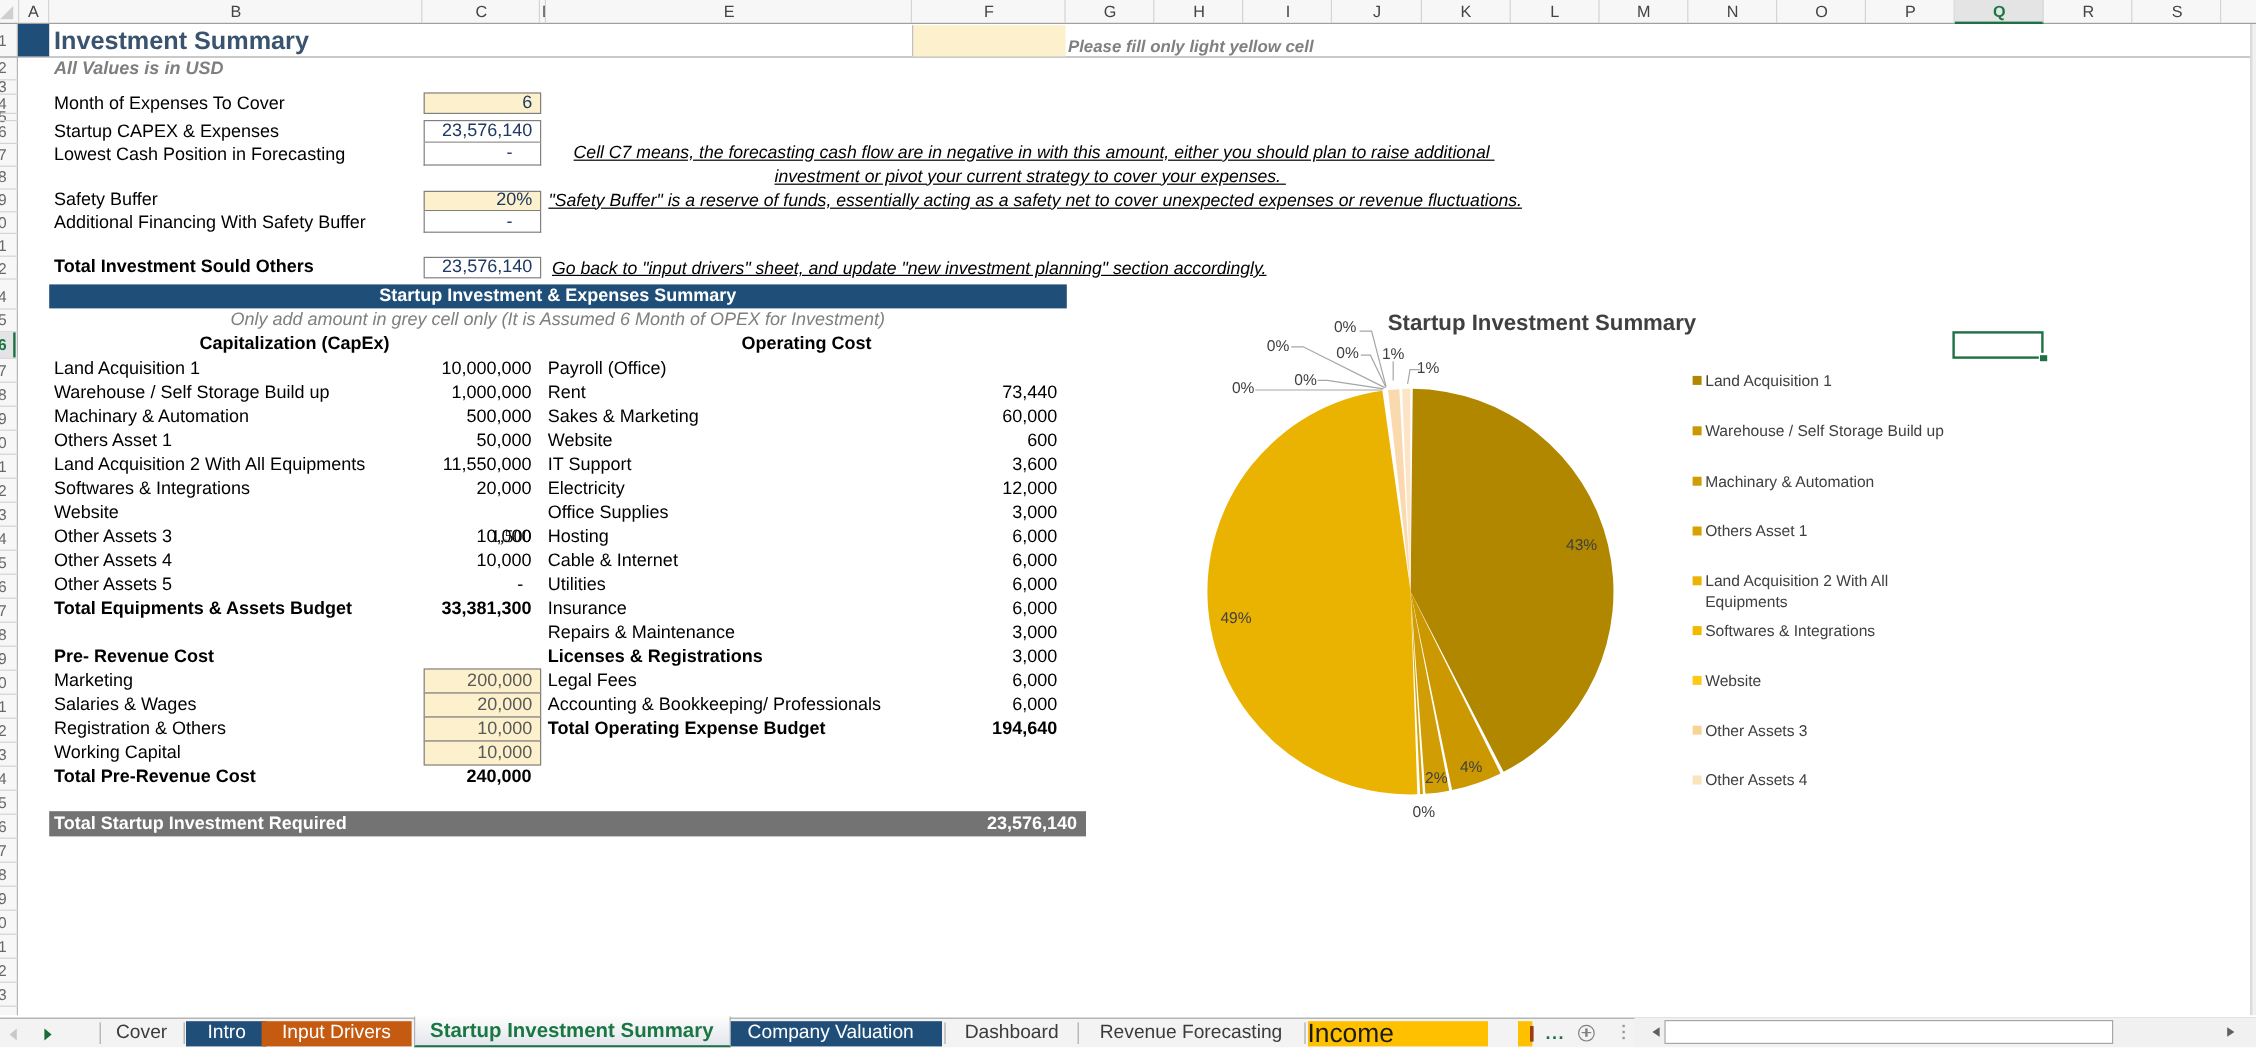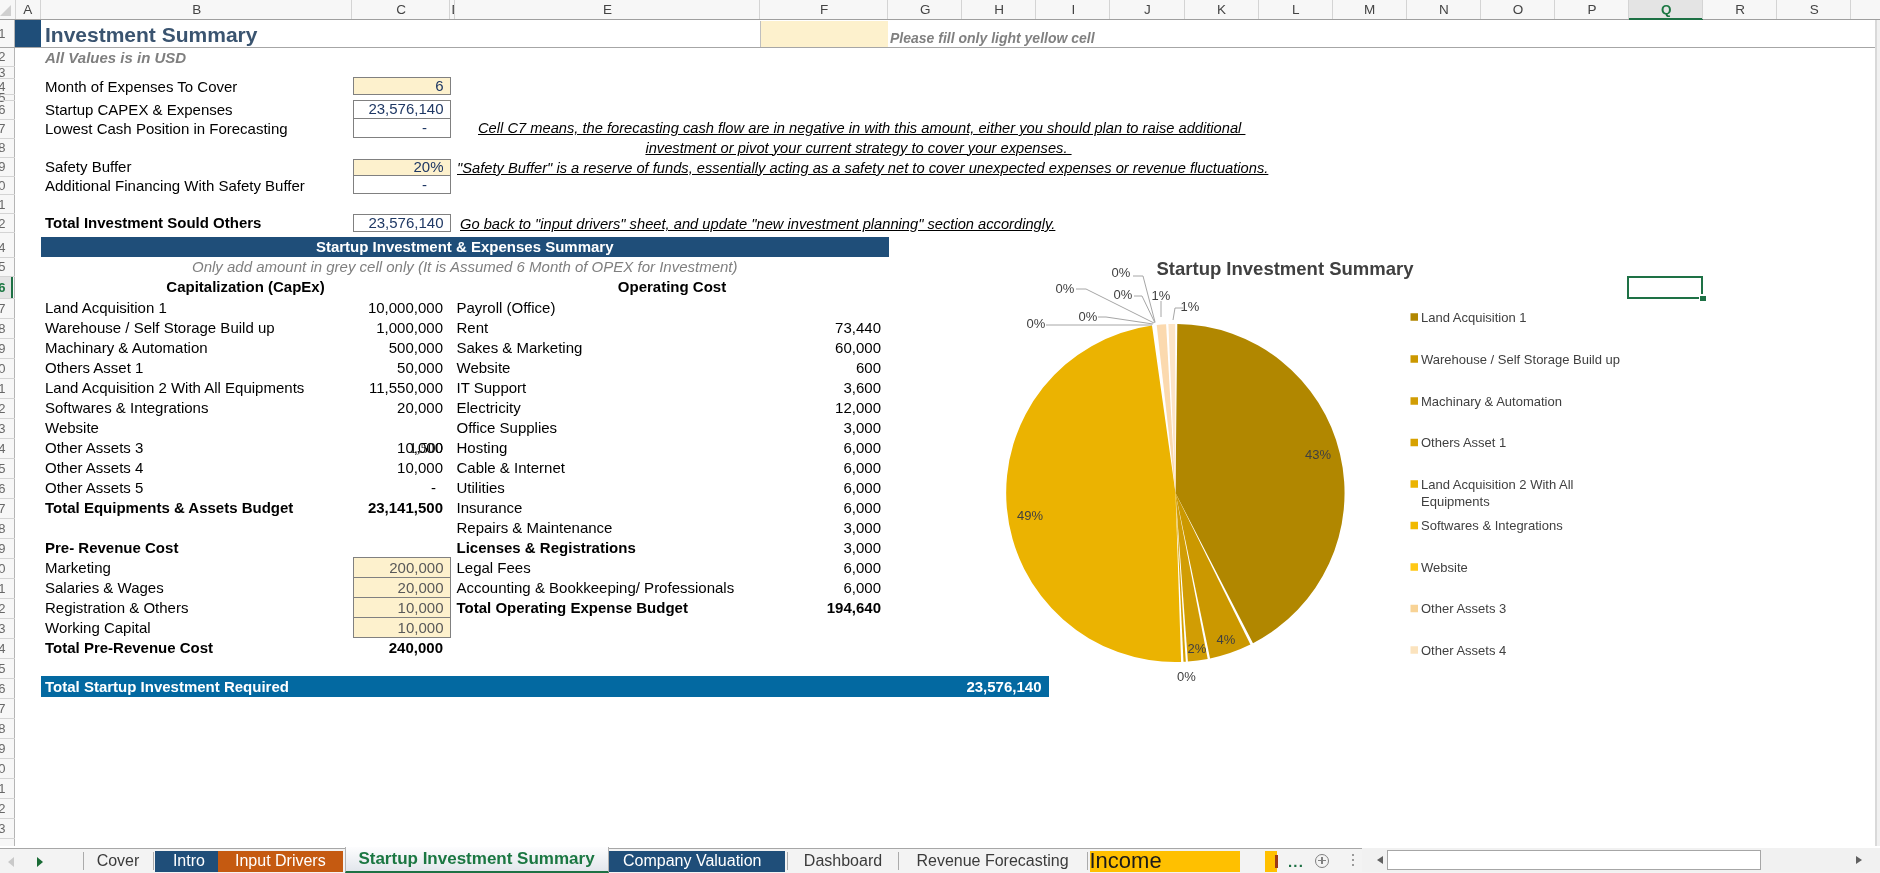--- a/index.html
+++ b/index.html
@@ -192,21 +192,21 @@
 <div class="a lbl num " style="left:252px;top:398.0px;width:191px;">20,000</div>
 <div class="a lbl " style="left:45px;top:418.0px;">Website</div>
 <div class="a lbl num " style="left:252px;top:438px;width:191px;font-family:Liberation Serif, serif;">1,500</div>
 <div class="a lbl " style="left:45px;top:438.0px;">Other Assets 3</div>
 <div class="a lbl num " style="left:252px;top:438.0px;width:191px;">10,000</div>
 <div class="a lbl " style="left:45px;top:458.0px;">Other Assets 4</div>
 <div class="a lbl num " style="left:252px;top:458.0px;width:191px;">10,000</div>
 <div class="a lbl " style="left:45px;top:478.0px;">Other Assets 5</div>
 <div class="a lbl num " style="left:252px;top:478.0px;width:184px;">-</div>
 <div class="a lbl b" style="left:45px;top:498.0px;">Total Equipments &amp; Assets Budget</div>
-<div class="a lbl num b" style="left:252px;top:498.0px;width:191px;">23,141,500</div>
+<div class="a lbl num b" style="left:252px;top:498.0px;width:191px;">33,381,300</div>
 <div class="a lbl b" style="left:45px;top:538.0px;">Pre- Revenue Cost</div>
 <div class="a lbl b" style="left:45px;top:638.0px;">Total Pre-Revenue Cost</div>
 <div class="a lbl num b" style="left:252px;top:638.0px;width:191px;">240,000</div>
 <div class="a lbl" style="left:45px;top:558.0px;">Marketing</div>
 <div class="a cellbox yel" style="left:352.5px;top:557.0px;width:98px;height:21px;"></div>
 <div class="a lbl num" style="left:352.5px;top:558.0px;width:91px;color:#595959;">200,000</div>
 <div class="a lbl" style="left:45px;top:578.0px;">Salaries &amp; Wages</div>
 <div class="a cellbox yel" style="left:352.5px;top:577.0px;width:98px;height:21px;"></div>
 <div class="a lbl num" style="left:352.5px;top:578.0px;width:91px;color:#595959;">20,000</div>
 <div class="a lbl" style="left:45px;top:598.0px;">Registration &amp; Others</div>
@@ -239,21 +239,21 @@
 <div class="a lbl " style="left:456.5px;top:518.0px;">Repairs &amp; Maintenance</div>
 <div class="a lbl num " style="left:690px;top:518.0px;width:191px;">3,000</div>
 <div class="a lbl " style="left:456.5px;top:538.0px;font-weight:bold;">Licenses &amp; Registrations</div>
 <div class="a lbl num " style="left:690px;top:538.0px;width:191px;">3,000</div>
 <div class="a lbl " style="left:456.5px;top:558.0px;">Legal Fees</div>
 <div class="a lbl num " style="left:690px;top:558.0px;width:191px;">6,000</div>
 <div class="a lbl " style="left:456.5px;top:578.0px;">Accounting &amp; Bookkeeping/ Professionals</div>
 <div class="a lbl num " style="left:690px;top:578.0px;width:191px;">6,000</div>
 <div class="a lbl b" style="left:456.5px;top:598.0px;">Total Operating Expense Budget</div>
 <div class="a lbl num b" style="left:690px;top:598.0px;width:191px;">194,640</div>
-<div class="a" style="left:41px;top:676.3px;width:1008px;height:21.2px;background:#0369a1;color:#fff;font-weight:bold;font-size:15px;line-height:21.2px;">
+<div class="a" style="left:41px;top:676.3px;width:864px;height:21.2px;background:#737373;color:#fff;font-weight:bold;font-size:15px;line-height:21.2px;">
     <span style="position:absolute;left:4px;">Total Startup Investment Required</span>
     <span class="num" style="position:absolute;right:7.5px;">23,576,140</span>
   </div>
 <svg class="a" style="left:940px;top:250px;" width="720" height="440" viewBox="0 0 720 440">
     <path d="M235.5,243.0 L237.3,74.0 A169.0,169.0 0 0 1 313.0,393.2 Z" fill="#b18700"></path>
     <path d="M235.5,243.0 L310.4,394.5 A169.0,169.0 0 0 1 270.1,408.4 Z" fill="#cb9800"></path>
     <path d="M235.5,243.0 L267.7,408.9 A169.0,169.0 0 0 1 247.9,411.5 Z" fill="#d19d04"></path>
     <path d="M235.5,243.0 L245.8,411.7 A169.0,169.0 0 0 1 243.5,411.8 Z" fill="#d7a100"></path>
     <path d="M235.5,243.0 L241.1,411.9 A169.0,169.0 0 0 1 212.0,75.6 Z" fill="#ebb301"></path>
     <path d="M235.5,243.0 L216.7,75.1 A169.0,169.0 0 0 1 226.1,74.3 Z" fill="#fbd9ae"></path>

